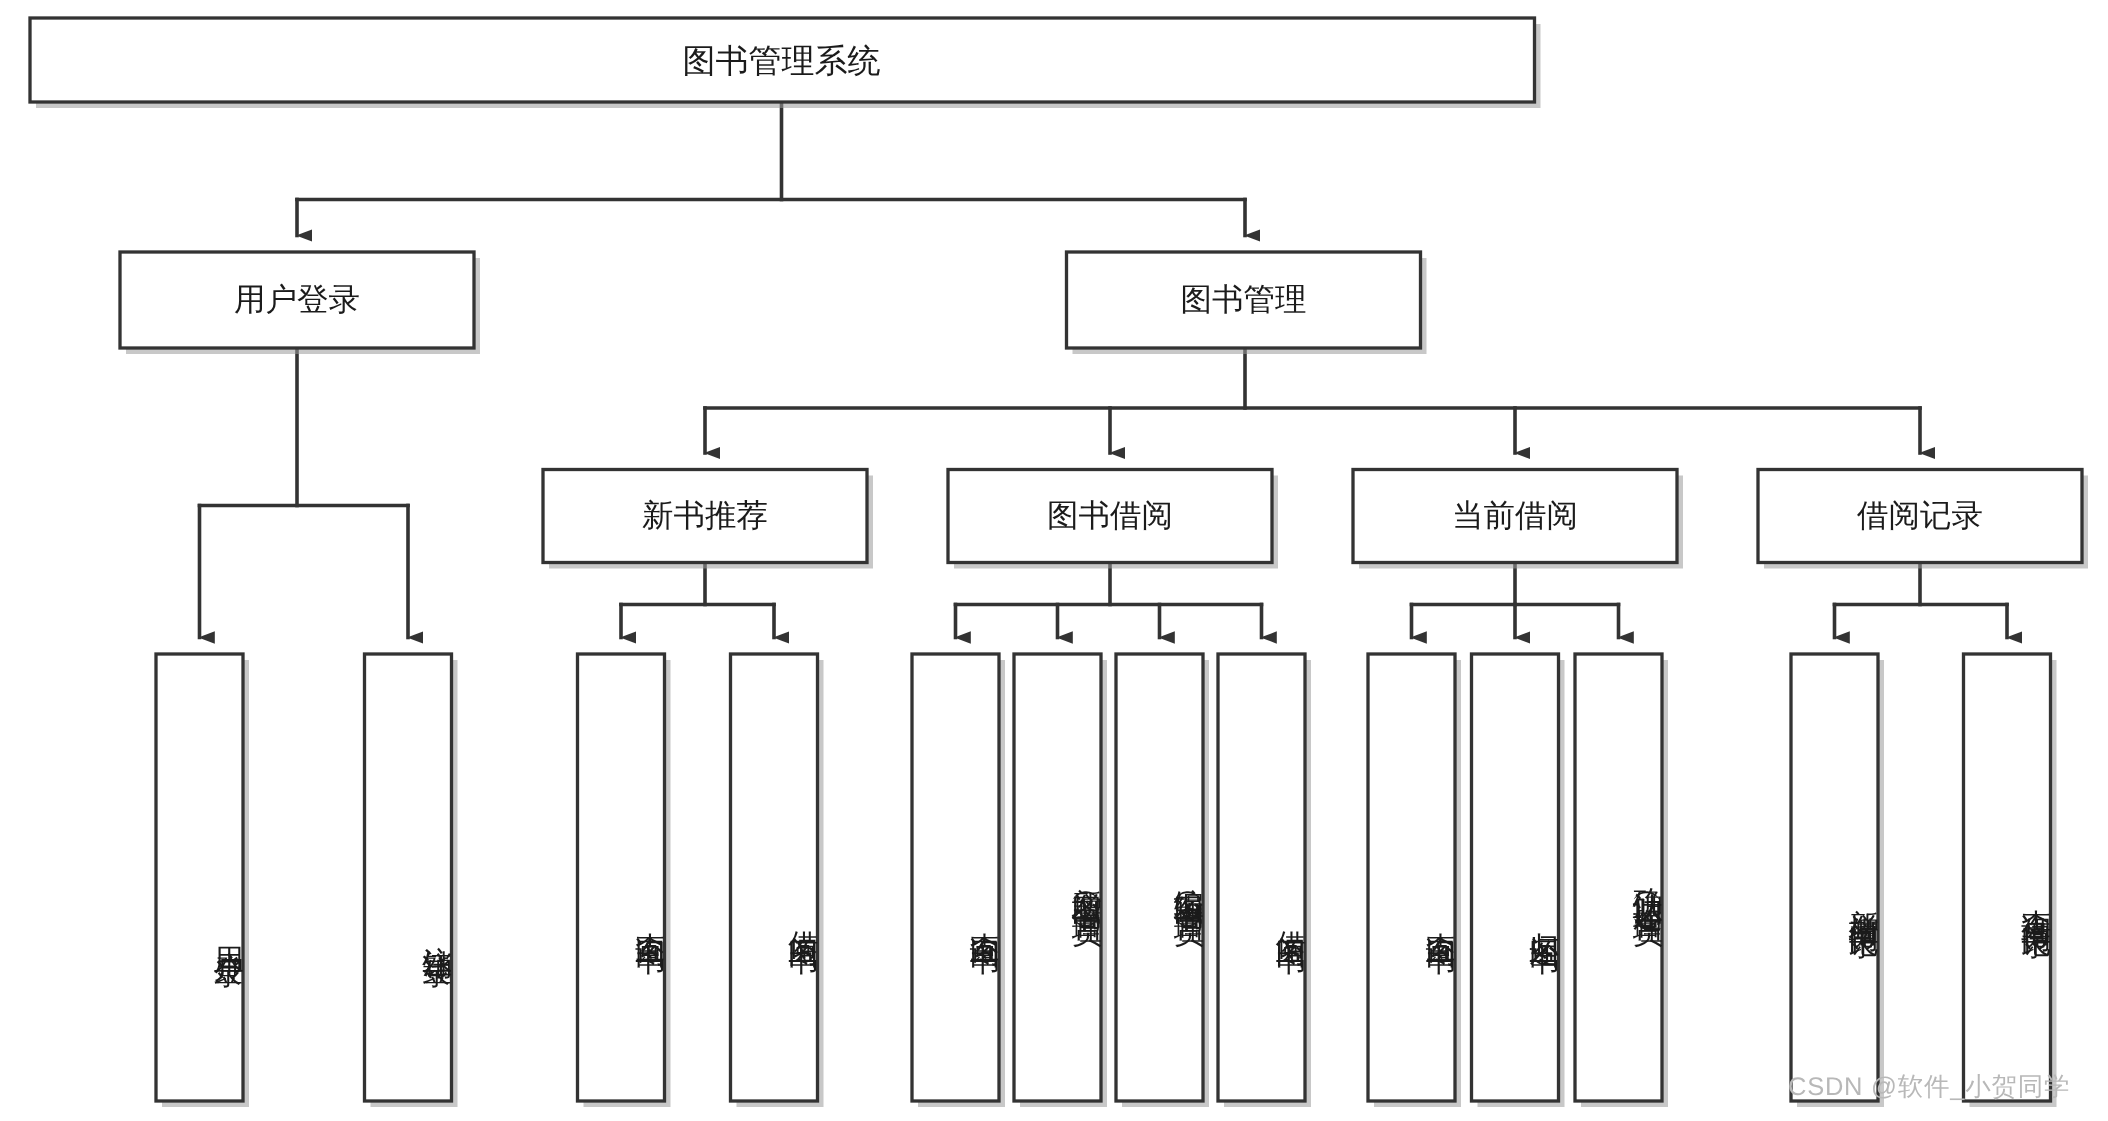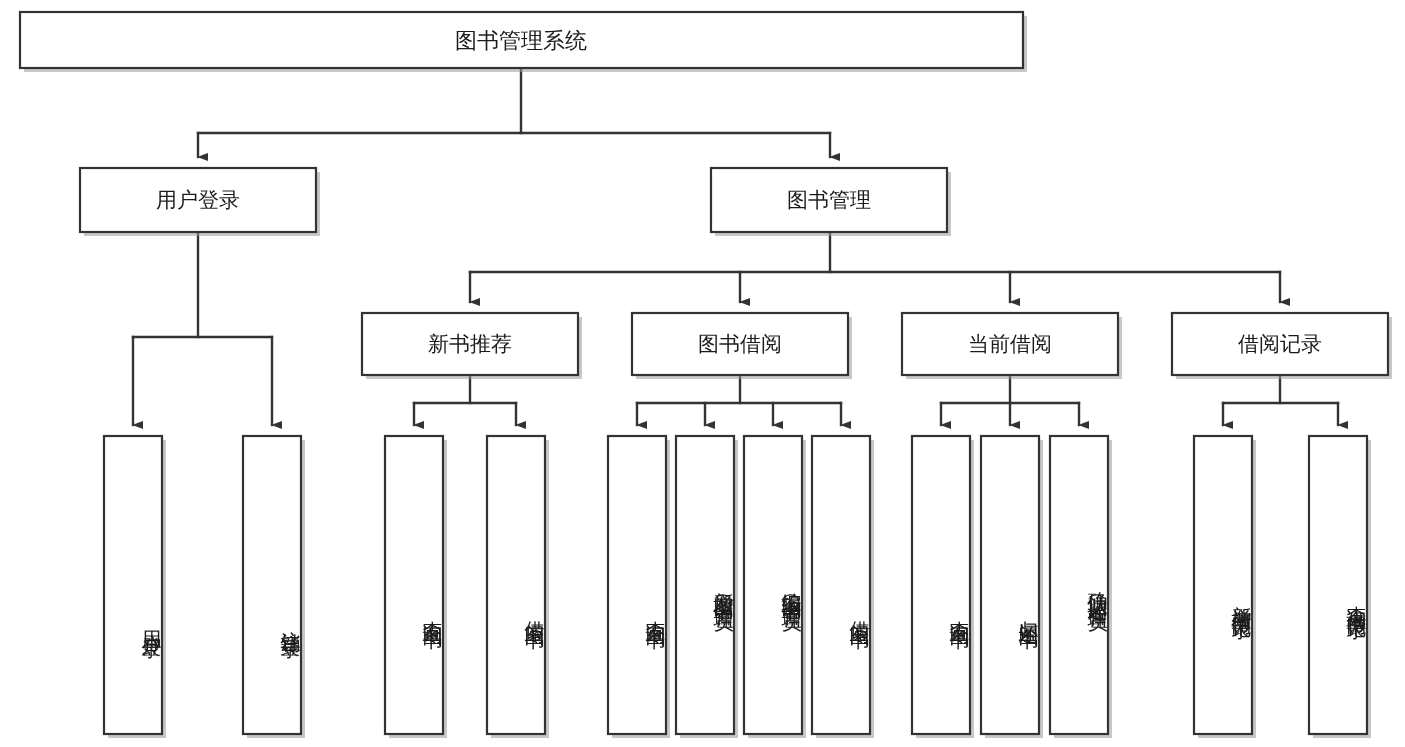--- a/index.html
+++ b/index.html
@@ -242,14 +242,15 @@
   <div class="leaf-label-wrap" style="left:744px; top:444px; width:58px; height:290px;">编辑图书（管理员）</div>
   <div class="leaf-label-wrap" style="left:812px; top:506px; width:58px; height:210px;">借阅图书</div>
 
   <div class="leaf-label-wrap" style="left:912px; top:506px; width:58px; height:210px;">查询图书</div>
   <div class="leaf-label-wrap" style="left:981px; top:506px; width:58px; height:210px;">归还图书</div>
   <div class="leaf-label-wrap" style="left:1050px; top:444px; width:58px; height:290px;">确认归还（管理员）</div>
 
   <div class="leaf-label-wrap" style="left:1194px; top:474px; width:58px; height:250px;">新增借阅记录</div>
   <div class="leaf-label-wrap" style="left:1309px; top:474px; width:58px; height:250px;">查询借阅记录</div>
 
+  <div class="watermark" style="left:1192px; top:713px;">CSDN @软件_小贺同学</div>
 
 </div>
 
 </body></html>

